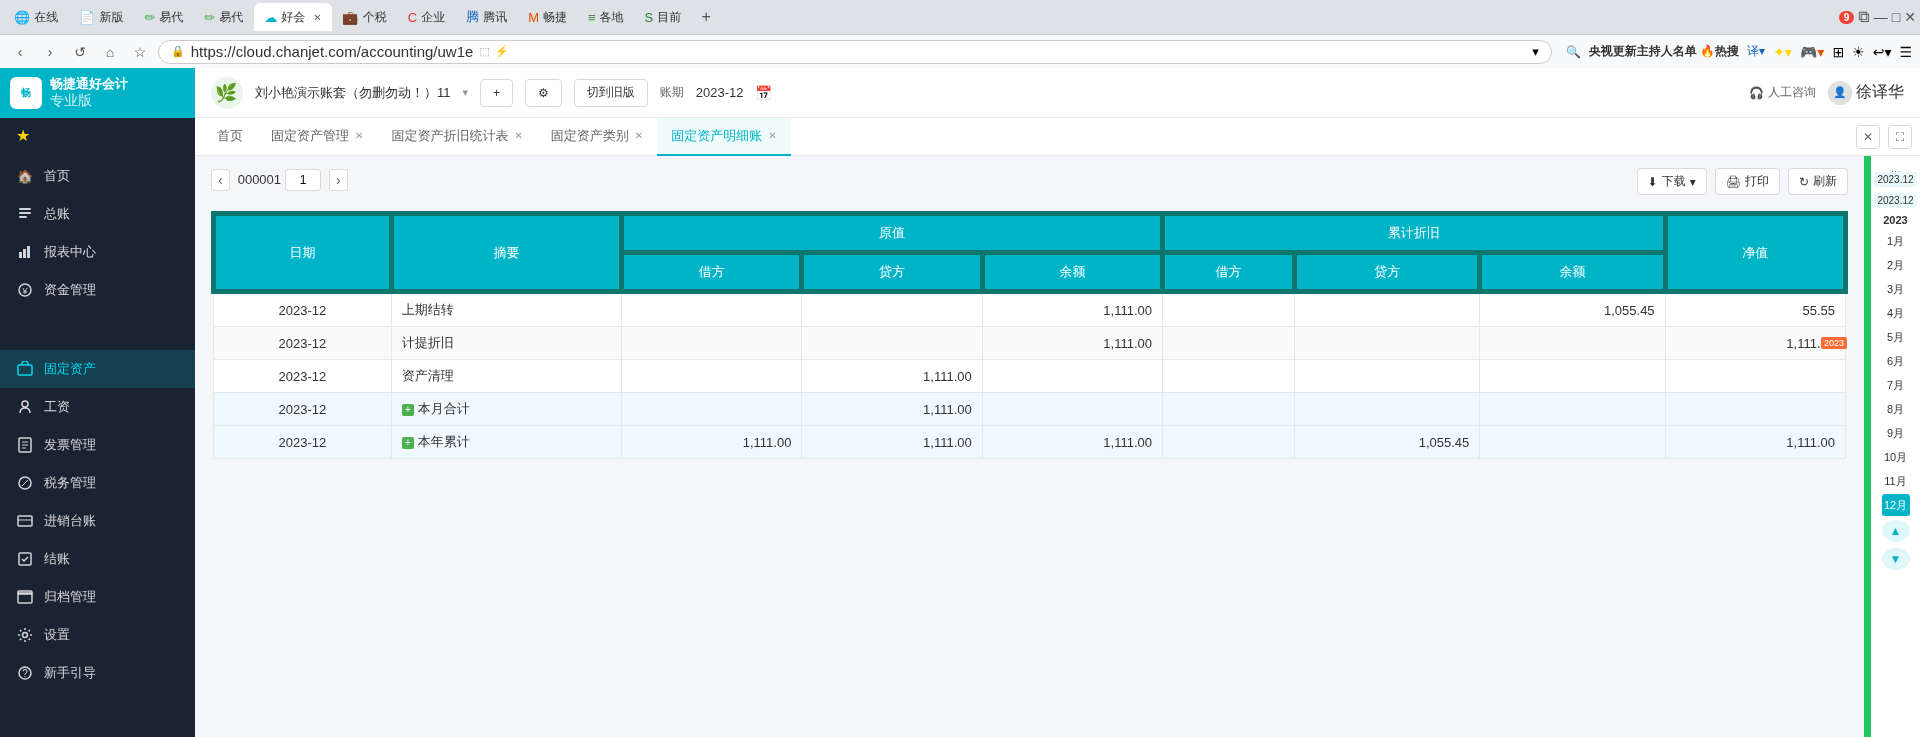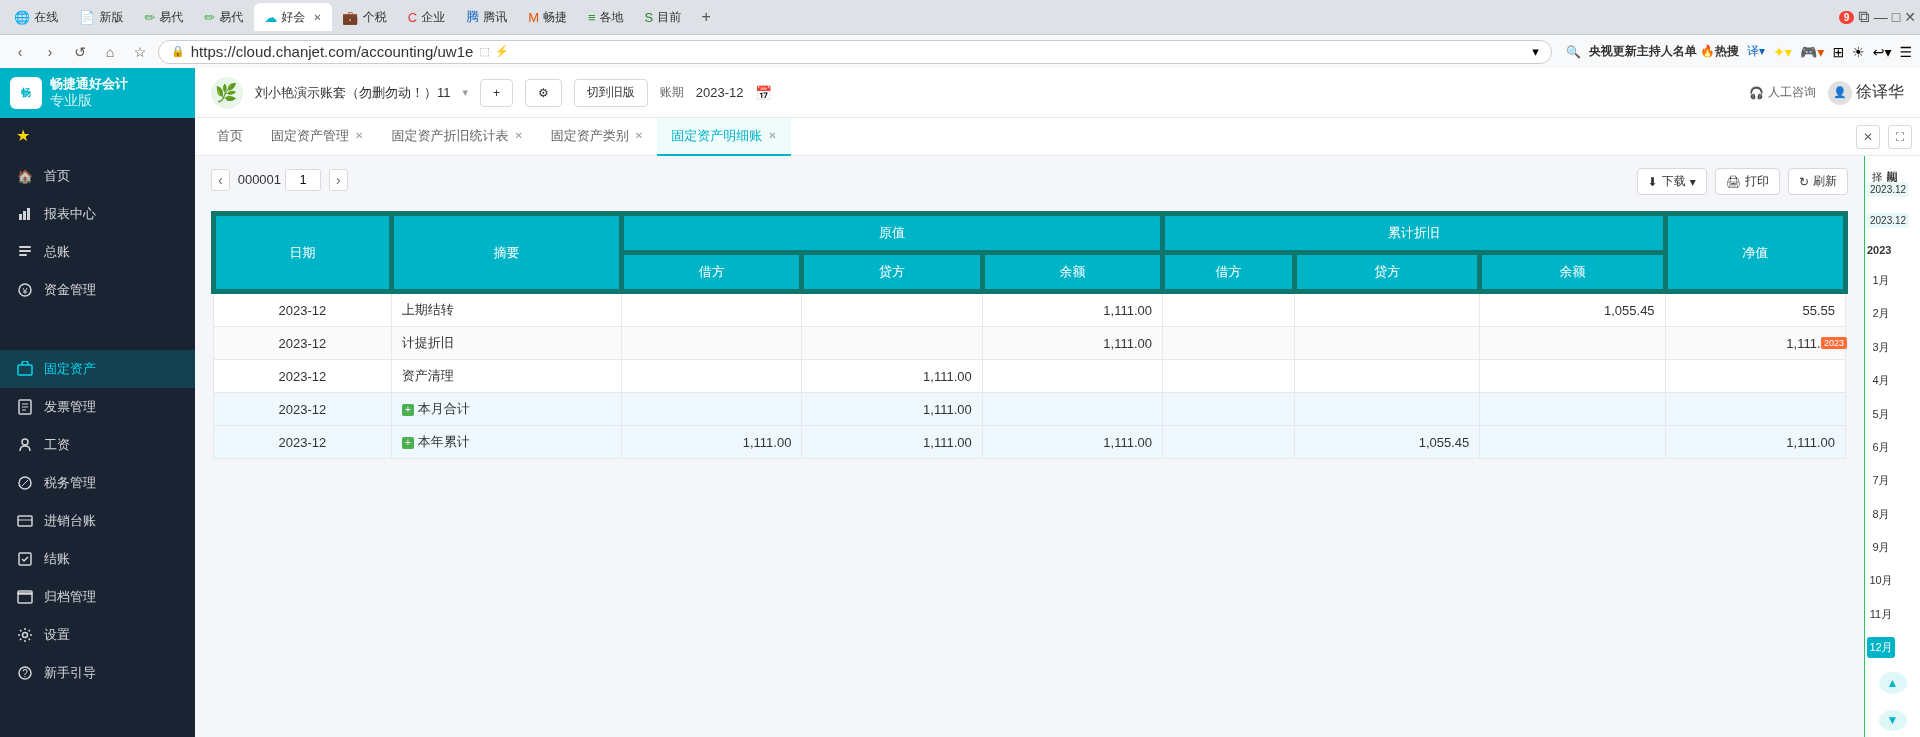--- a/index.html
+++ b/index.html
@@ -77,21 +77,21 @@
     table { width: 100%; border-collapse: collapse; }
     thead tr th { background: #00b4c8; color: #fff; padding: 8px 10px; text-align: center; font-size: 13px; font-weight: normal; border: 5px solid #0f766e; white-space: nowrap; }
     tbody tr td { padding: 7px 10px; text-align: center; border: 1px solid #e8e8e8; font-size: 13px; color: #333; background: #fff; white-space: nowrap; }
     tbody tr:nth-child(even) td { background: #fafafa; }
     tbody tr td.text-right { text-align: right; }
     tbody tr td.text-left { text-align: left; }
     .summary-row td { background: #f0f8ff !important; font-weight: 500; }
     .green-dot { display: inline-block; width: 12px; height: 12px; background: #4caf50; border-radius: 2px; margin-right: 4px; vertical-align: middle; font-size: 10px; color: #fff; text-align: center; line-height: 12px; }
 
     
-    .side-panel { width: 36px; background: #fff; border-left: 1px solid #22c55e; display: flex; flex-direction: column; align-items: flex-start; padding: 8px 0; gap: 12px; }
+    .side-panel { width: 36px; background: #fff; border-left: 7px solid #22c55e; display: flex; flex-direction: column; align-items: center; padding: 8px 0; gap: 2px; }
     .month-item { width: 28px; height: 22px; display: flex; align-items: center; justify-content: center; cursor: pointer; font-size: 11px; color: #333; border-radius: 3px; }
     .month-item.active { background: #00b4c8; color: #fff; border-radius: 3px; }
 
     .header-nav-row { display: flex; align-items: center; justify-content: space-between; margin-bottom: 8px; }
   </style>
 </head>
 <body>
 
 <div class="browser-chrome">
   <div class="tab-bar">
@@ -195,74 +195,74 @@
     </div>
 
     <div class="sidebar-menu">
       <div class="sidebar-item">
         <span class="menu-icon">🏠</span>
         <span>首页</span>
       </div>
       <div class="sidebar-item">
         <span class="menu-icon">
           <svg width="16" height="16" viewBox="0 0 16 16" fill="currentColor">
+              <rect x="2" y="2" width="12" height="2" rx="1"></rect>
+              <rect x="2" y="6" width="12" height="2" rx="1"></rect>
+              <rect x="2" y="10" width="8" height="2" rx="1"></rect>
+            </svg>
+        </span>
+        <span>总账</span>
+      </div>
+      <div class="sidebar-item">
+        <span class="menu-icon">
+          <svg width="16" height="16" viewBox="0 0 16 16" fill="currentColor">
               <rect x="2" y="8" width="3" height="6"></rect>
               <rect x="6" y="5" width="3" height="9"></rect>
               <rect x="10" y="2" width="3" height="12"></rect>
             </svg>
         </span>
         <span>报表中心</span>
       </div>
       <div class="sidebar-item">
         <span class="menu-icon">
           <svg width="16" height="16" viewBox="0 0 16 16" fill="currentColor">
-              <rect x="2" y="2" width="12" height="2" rx="1"></rect>
-              <rect x="2" y="6" width="12" height="2" rx="1"></rect>
-              <rect x="2" y="10" width="8" height="2" rx="1"></rect>
-            </svg>
-        </span>
-        <span>总账</span>
-      </div>
-      <div class="sidebar-item">
-        <span class="menu-icon">
-          <svg width="16" height="16" viewBox="0 0 16 16" fill="currentColor">
               <circle cx="8" cy="8" r="6" fill="none" stroke="currentColor" stroke-width="1.5"></circle>
               <text x="8" y="12" text-anchor="middle" font-size="9">¥</text>
             </svg>
         </span>
         <span>资金管理</span>
       </div>
       <div class="sidebar-item active">
         <span class="menu-icon">
           <svg width="16" height="16" viewBox="0 0 16 16" fill="currentColor">
               <rect x="1" y="4" width="14" height="10" rx="1" fill="none" stroke="currentColor" stroke-width="1.5"></rect>
               <path d="M5 4V3a3 3 0 0 1 6 0v1" stroke="currentColor" stroke-width="1.5" fill="none"></path>
             </svg>
         </span>
         <span>固定资产</span>
+      </div>
+      <div class="sidebar-item">
+        <span class="menu-icon">
+          <svg width="16" height="16" viewBox="0 0 16 16" fill="currentColor">
+              <circle cx="8" cy="5" r="3" fill="none" stroke="currentColor" stroke-width="1.5"></circle>
+              <path d="M3 14c0-3 2-5 5-5s5 2 5 5" stroke="currentColor" stroke-width="1.5" fill="none"></path>
+            </svg>
+        </span>
+        <span>工资</span>
       </div>
       <div class="sidebar-item">
         <span class="menu-icon">
           <svg width="16" height="16" viewBox="0 0 16 16" fill="currentColor">
               <rect x="2" y="1" width="12" height="14" rx="1" fill="none" stroke="currentColor" stroke-width="1.5"></rect>
               <line x1="5" y1="5" x2="11" y2="5" stroke="currentColor" stroke-width="1"></line>
               <line x1="5" y1="8" x2="11" y2="8" stroke="currentColor" stroke-width="1"></line>
               <line x1="5" y1="11" x2="9" y2="11" stroke="currentColor" stroke-width="1"></line>
             </svg>
         </span>
         <span>发票管理</span>
-      </div>
-      <div class="sidebar-item">
-        <span class="menu-icon">
-          <svg width="16" height="16" viewBox="0 0 16 16" fill="currentColor">
-              <circle cx="8" cy="5" r="3" fill="none" stroke="currentColor" stroke-width="1.5"></circle>
-              <path d="M3 14c0-3 2-5 5-5s5 2 5 5" stroke="currentColor" stroke-width="1.5" fill="none"></path>
-            </svg>
-        </span>
-        <span>工资</span>
       </div>
       <div class="sidebar-item">
         <span class="menu-icon">
           <svg width="16" height="16" viewBox="0 0 16 16" fill="currentColor">
               <circle cx="8" cy="8" r="6" fill="none" stroke="currentColor" stroke-width="1.5"></circle>
               <line x1="5" y1="11" x2="11" y2="5" stroke="currentColor" stroke-width="1"></line>
             </svg>
         </span>
         <span>税务管理</span>
       </div>

